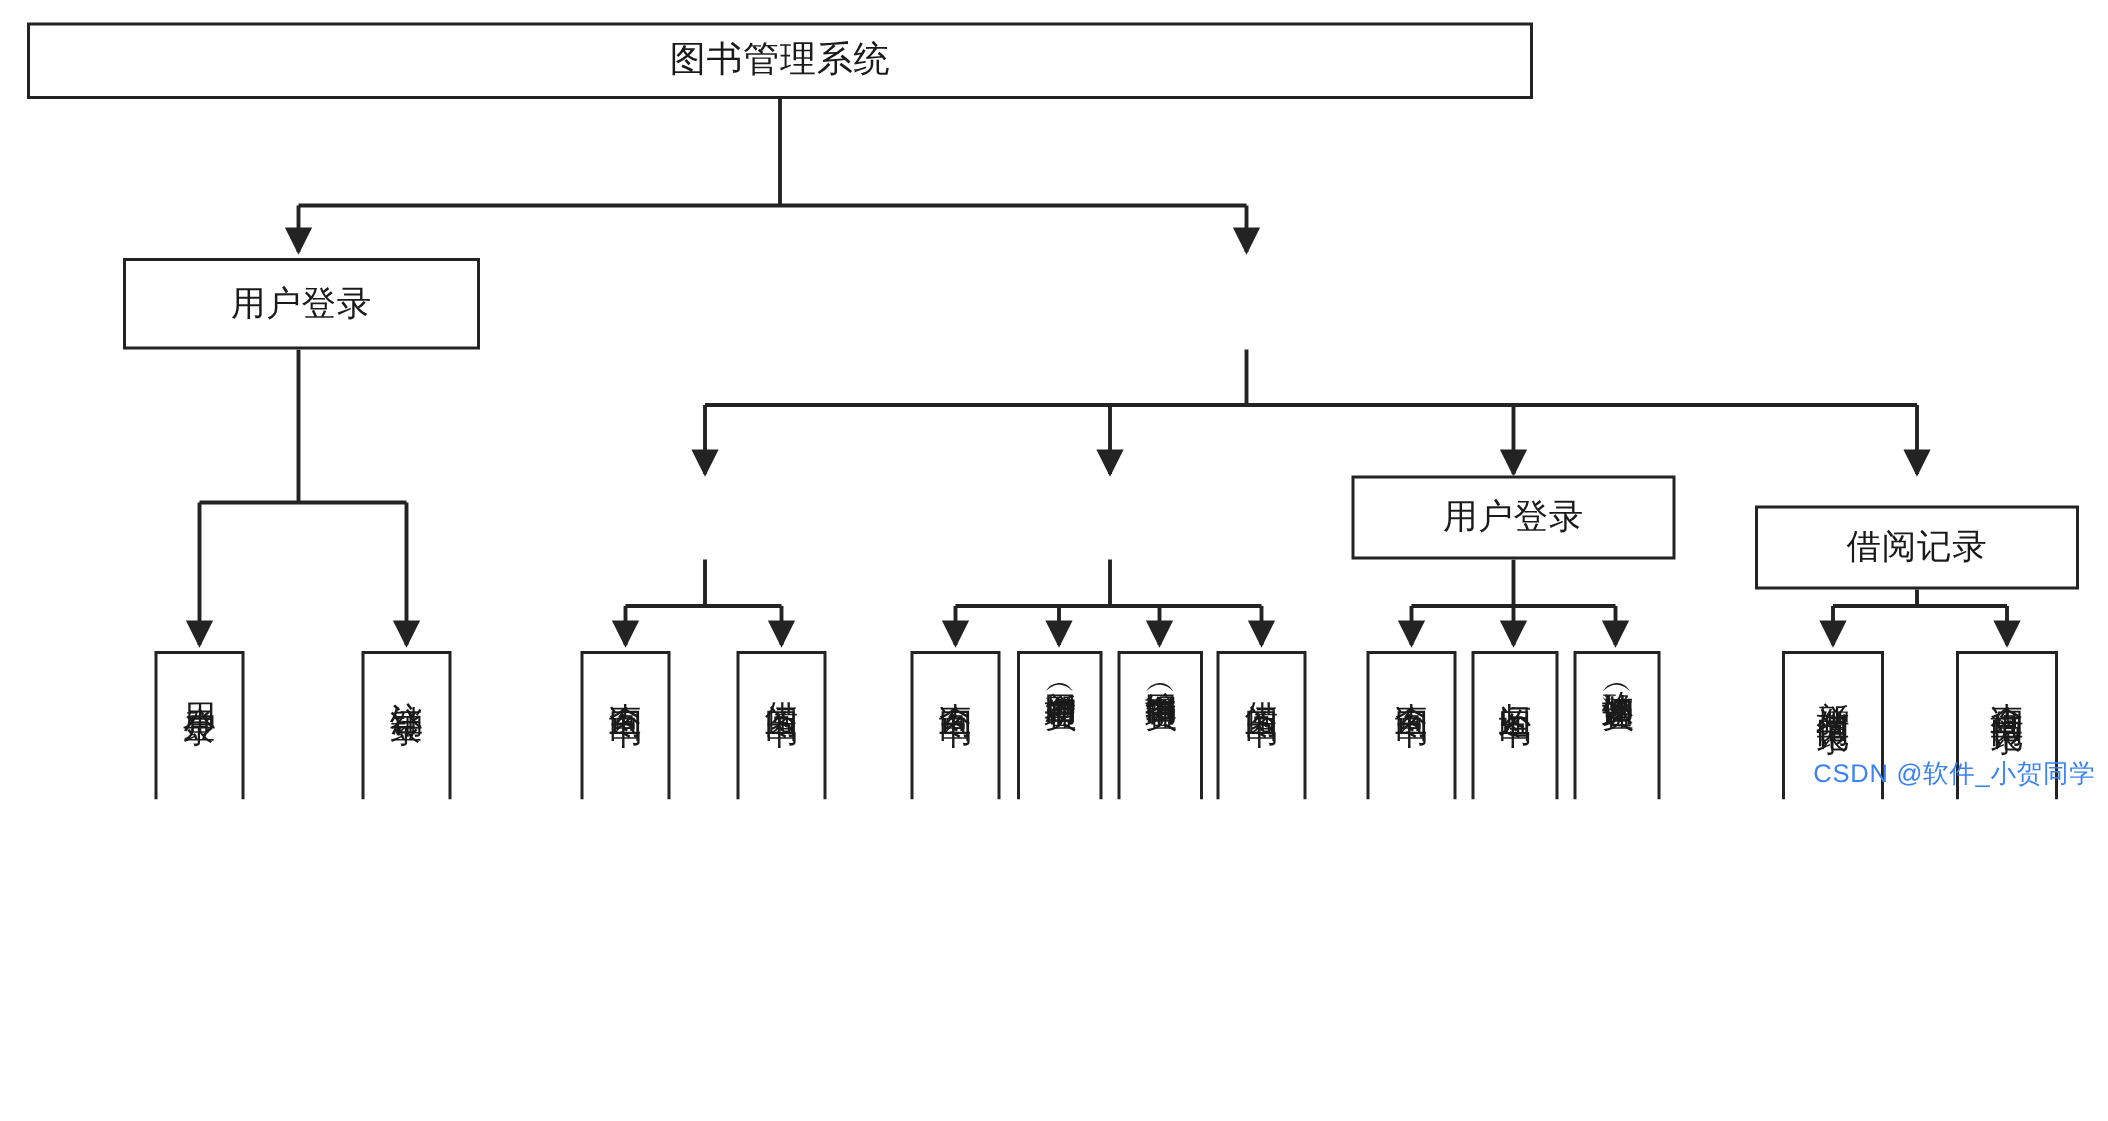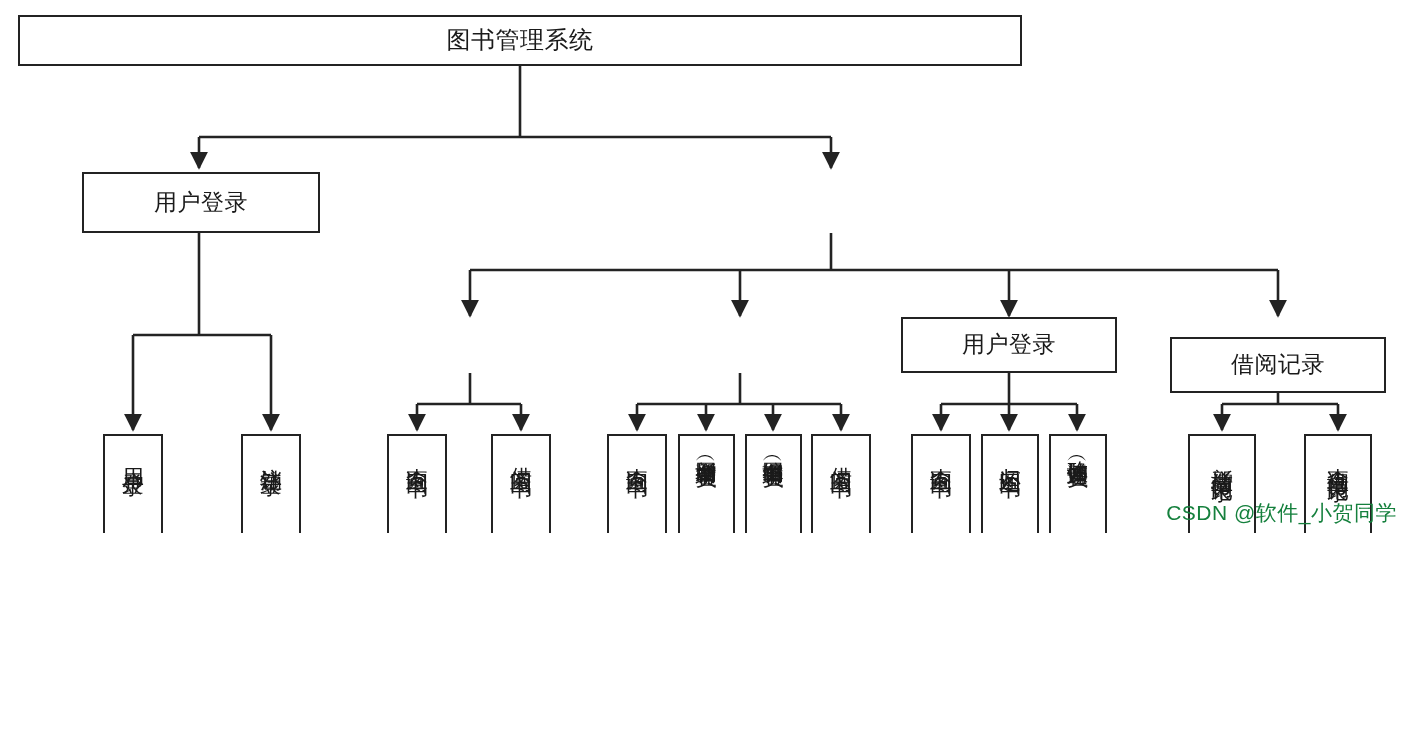--- a/index.html
+++ b/index.html
@@ -67,22 +67,22 @@
     padding-top: 8px;
   }
   .node.vert.tall .label {
     font-size: 21px;
     letter-spacing: 1px;
   }
   #watermark {
     position: absolute;
     right: 8px;
     bottom: 6px;
-    font-size: 21px;
-    color: #15803d;
+    font-size: 17px;
+    color: #3b82f6;
     white-space: nowrap;
     letter-spacing: 0.5px;
   }
 </style>
 </head>
 <body>
 
 <div id="canvas">
 
   <svg id="edges" viewBox="0 0 1405 747" xmlns="http://www.w3.org/2000/svg">

